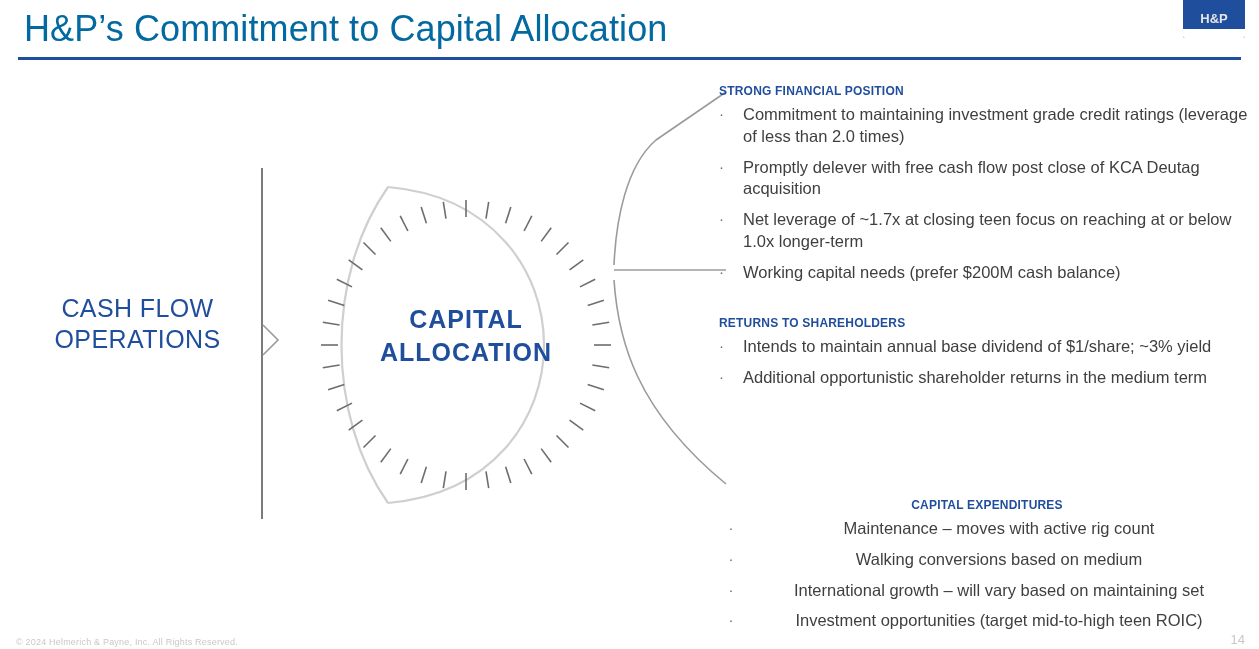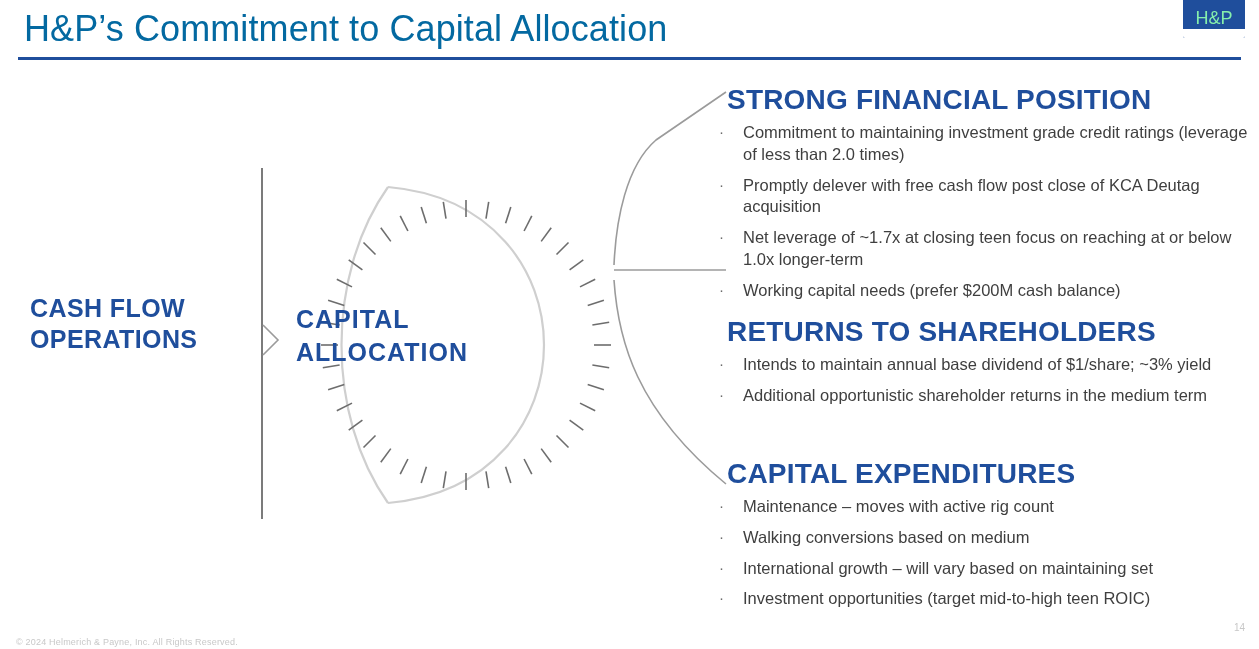--- a/index.html
+++ b/index.html
@@ -42,44 +42,44 @@
     width: 62px;
     height: 46px;
     background: #1f4e9c;
     border-radius: 2px;
     display: flex;
     align-items: center;
     justify-content: center;
     overflow: hidden;
   }
   .logo-inner {
-    color: #86efac;
-    font-size: 18px;
-    font-weight: normal;
+    color: #e5e5e5;
+    font-size: 13px;
+    font-weight: bold;
     letter-spacing: 0px;
     line-height: 1;
     padding-top: 6px;
   }
   .logo-bars {
     position: absolute;
     left: 0; right: 0; bottom: 0;
     height: 9px;
     background: #ffffff;
   }
 
   
   .cashflow {
     position: absolute;
     left: 30px;
     top: 293px;
     width: 215px;
-    text-align: left;
+    text-align: center;
     color: #1f4e9c;
     font-size: 25px;
-    font-weight: bold;
+    font-weight: normal;
     line-height: 1.23;
     letter-spacing: 0.4px;
   }
 
   
   .left-vline {
     position: absolute;
     left: 261px;
     top: 168px;
     width: 2px;
@@ -100,39 +100,40 @@
     left: 296px;
     top: 165px;
     width: 340px;
     height: 360px;
   }
   .dial-center-text {
     position: absolute;
     left: 0;
     top: 138px;
     width: 340px;
+    text-align: center;
     color: #1f4e9c;
     font-size: 25px;
     font-weight: bold;
     line-height: 1.3;
     letter-spacing: 1px;
   }
 
   
   .section {
     position: absolute;
     left: 719px;
     width: 536px;
   }
   .section-heading {
     color: #1f4e9c;
-    font-size: 28px;
+    font-size: 12px;
     font-weight: bold;
     letter-spacing: 0.2px;
-    margin: 0 0 6px 8px;
+    margin: 0 0 6px 0;
     white-space: nowrap;
   }
   .bullet-row {
     display: flex;
     align-items: flex-start;
     margin-bottom: 9px;
     color: #3f3f3f;
     font-size: 16.5px;
     line-height: 1.32;
   }
@@ -142,21 +143,21 @@
     color: #6b6b6b;
     font-size: 15px;
     line-height: 1.35;
   }
   .bullet-text {
     flex: 1 1 auto;
   }
 
   #section-strong { top: 84px; }
   #section-returns { top: 316px; }
-  #section-capex { top: 458px; }
+  #section-capex { top: 498px; text-align: center; }
 
   .connector-svg {
     position: absolute;
     left: 596px;
     top: 80px;
     width: 140px;
     height: 450px;
     pointer-events: none;
   }
 
@@ -165,22 +166,22 @@
     position: absolute;
     left: 16px;
     bottom: 2px;
     font-size: 9px;
     color: #c8c8c8;
     letter-spacing: 0.2px;
   }
   .footer-page {
     position: absolute;
     right: 14px;
-    bottom: 16px;
-    font-size: 10px;
+    bottom: 2px;
+    font-size: 13px;
     color: #c8c8c8;
   }
 </style>
 </head>
 <body>
 
 <div class="slide-title">H&amp;P’s Commitment to Capital Allocation</div>
 <div class="title-rule"></div>
 
 <div class="logo">

